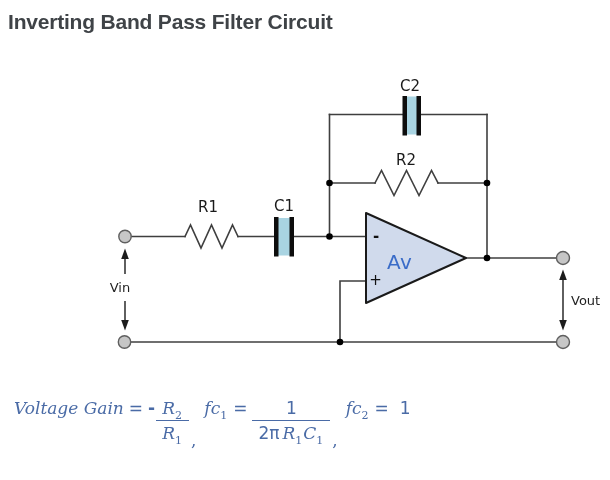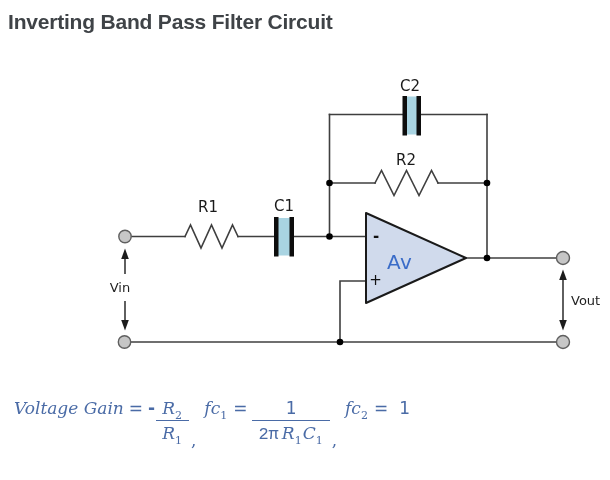--- a/index.html
+++ b/index.html
@@ -29,21 +29,21 @@
   .formula .it{font-style:italic;}
   .formula .up{font-style:normal;font-family:"DejaVu Sans","Liberation Sans",sans-serif;}
   .formula .sub{font-size:11px;font-style:normal;position:relative;top:5px;margin-right:1px;}
   .formula .group{white-space:nowrap;}
   .formula .eq{margin:0 5px;}
   .formula .minus{margin-right:1px;font-weight:bold;}
   .formula .comma{align-self:center;position:relative;top:9px;margin:0 8px 0 2px;}
   .frac{display:inline-flex;flex-direction:column;align-items:center;line-height:1.25;}
   .frac .num{padding:0 6px 1px 6px;}
   .frac .den{border-top:1.5px solid #4a6ba6;padding:2px 6px 0 6px;white-space:nowrap;}
-  .frac .coeff{margin-right:3px;font-family:Liberation Mono, monospace;}
+  .frac .coeff{margin-right:3px;}
 </style>
 </head>
 <body>
 
 <div class="canvas">
 
   <h1 class="title">Inverting Band Pass Filter Circuit</h1>
 
   <svg class="circuit" width="610" height="480" viewBox="0 0 610 480">
 

